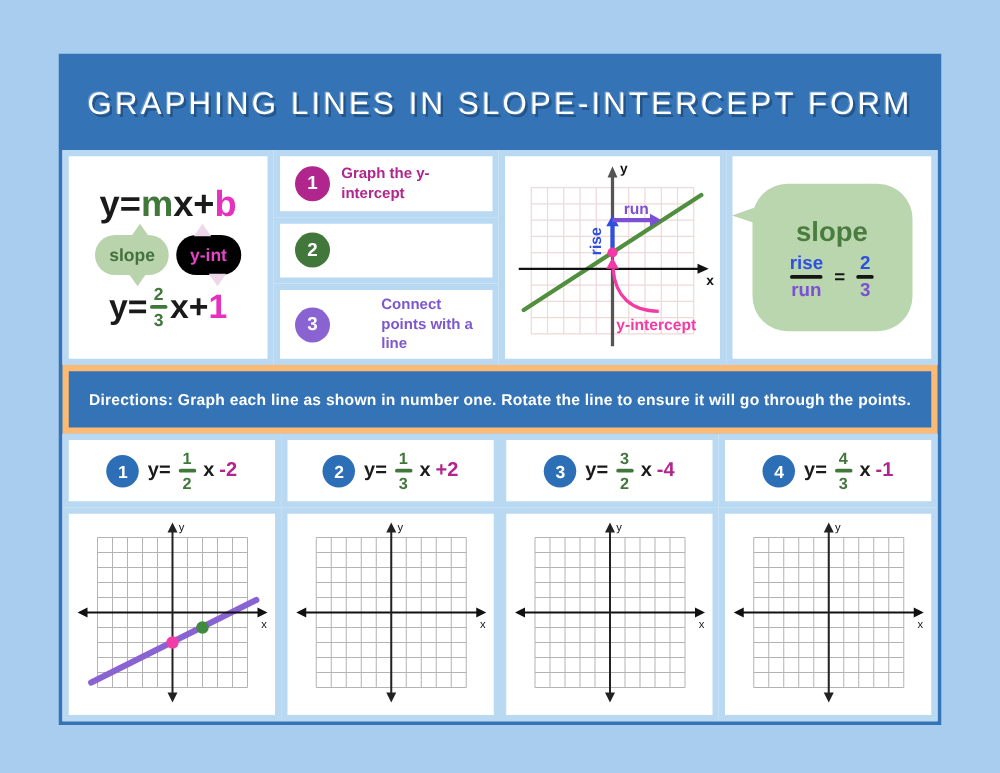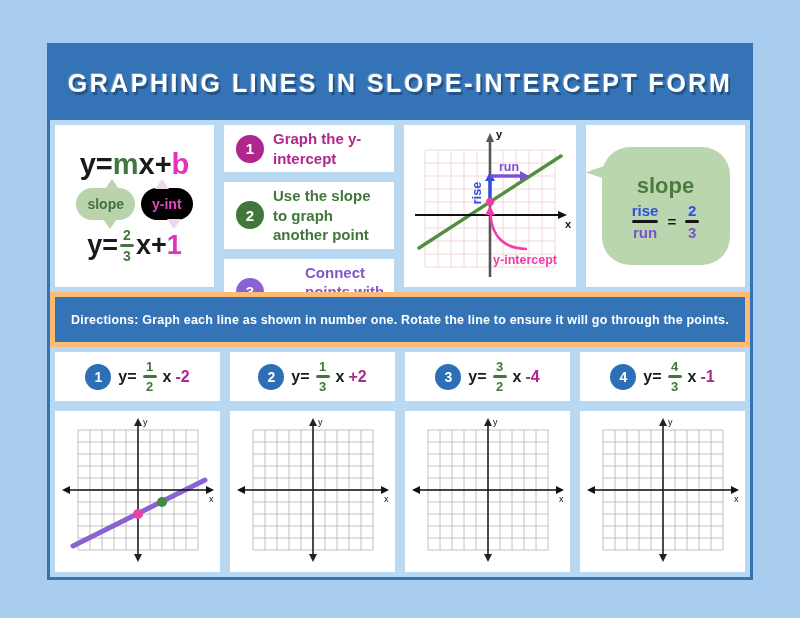--- a/index.html
+++ b/index.html
@@ -3,21 +3,21 @@
 <meta charset="utf-8">
 <style>
   * { margin:0; padding:0; box-sizing:border-box; }
   body { font-family:"Liberation Sans", sans-serif; }
   .page { position:relative; width:800px; height:618px; background:#a9cdee; overflow:hidden; }
   .panel { position:absolute; left:47px; top:43px; width:706px; height:537px;
            background:#3474b6; padding:3px; display:flex; flex-direction:column; }
 
   
   .title-band { height:74px; display:flex; align-items:center; justify-content:center; }
-  .title { color:#ffffff; font-size:25px; font-weight:700; letter-spacing:2.5px;
+  .title { color:#ffffff; font-size:25px; font-weight:400; letter-spacing:2.5px;
            text-shadow:2px 2.5px 0 rgba(24,58,97,.55), -1px -1px 0 rgba(255,255,255,.25); }
 
   
   .card { background:#fff; border:5px solid #b9d9f3; }
 
   
   .row1 { height:172px; display:flex; }
   .c1 { width:169px; display:flex; flex-direction:column; align-items:center; justify-content:center; }
   .c2 { width:180px; display:flex; flex-direction:column; }
   .c3 { width:182px; display:flex; align-items:center; justify-content:center; }
@@ -43,21 +43,21 @@
   .bar-black { background:#151515; }
   .frac-sm { font-size:14px; font-weight:800; }
   .example-line { font-size:27px; font-weight:800; color:#1a1a1a; display:flex; align-items:center; }
 
   
   .step { background:#fff; border:5px solid #b9d9f3; flex:1; display:flex; align-items:center; gap:9px; padding:4px 6px 4px 12px; }
   .step + .step { margin-top:0; }
   .step-circle { width:28px; height:28px; border-radius:50%; color:#fff; font-weight:800; font-size:15px;
                  display:flex; align-items:center; justify-content:center; flex-shrink:0; }
   .sc1 { background:#b0268c; } .sc2 { background:#41773a; } .sc3 { background:#8a63d2; }
-  .step-text { font-weight:800; font-size:15px; line-height:1.3; }
+  .step-text { font-weight:800; font-size:12px; line-height:1.3; }
   .st1 { color:#b0268c; } .st2 { color:#41773a; } .st3 { color:#7d57cc;margin-left:32px; }
 
   
   .slope-bubble { position:relative; width:128px; height:118px; background:#b9d6ae; border-radius:28px;
                   display:flex; flex-direction:column; align-items:center; justify-content:center; gap:4px; }
   .slope-tail { position:absolute; left:-14px; top:10px; width:0; height:0;
                 border-right:26px solid #b9d6ae; border-top:20px solid transparent; transform:rotate(18deg); }
   .slope-word { color:#4a7c3f; font-weight:800; font-size:22px; }
   .slope-frac-row { display:flex; align-items:center; gap:7px; font-weight:800; }
   .rise-t { color:#2e4fdf; font-size:15px; }
@@ -122,21 +122,20 @@
         </div>
       </div>
 
       <div class="c2">
         <div class="step">
           <div class="step-circle sc1">1</div>
           <div class="step-text st1">Graph the y-intercept</div>
         </div>
         <div class="step">
           <div class="step-circle sc2">2</div>
-          <div class="step-text st2">Use the slope to graph another point</div>
         </div>
         <div class="step">
           <div class="step-circle sc3">3</div>
           <div class="step-text st3">Connect points with a line</div>
         </div>
       </div>
 
       <div class="card c3">
         <svg width="170" height="158" viewBox="0 0 170 158">
           <path d="M20 23V140M33 23V140M46 23V140M59 23V140M72 23V140M85 23V140M98 23V140M111 23V140M124 23V140M137 23V140M150 23V140 M20 23H150M20 36H150M20 49H150M20 62H150M20 75H150M20 88H150M20 101H150M20 114H150M20 127H150M20 140H150" stroke="#f0d9d9" stroke-width="1" fill="none"></path>

